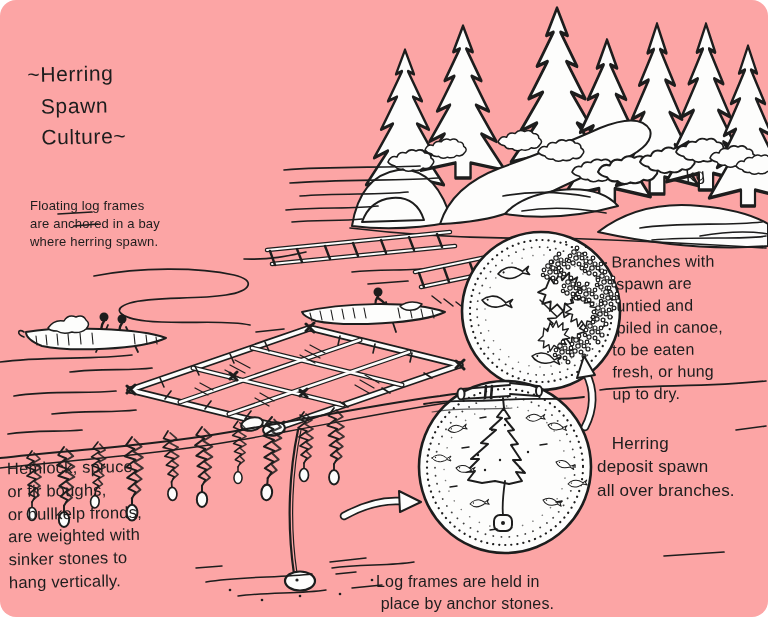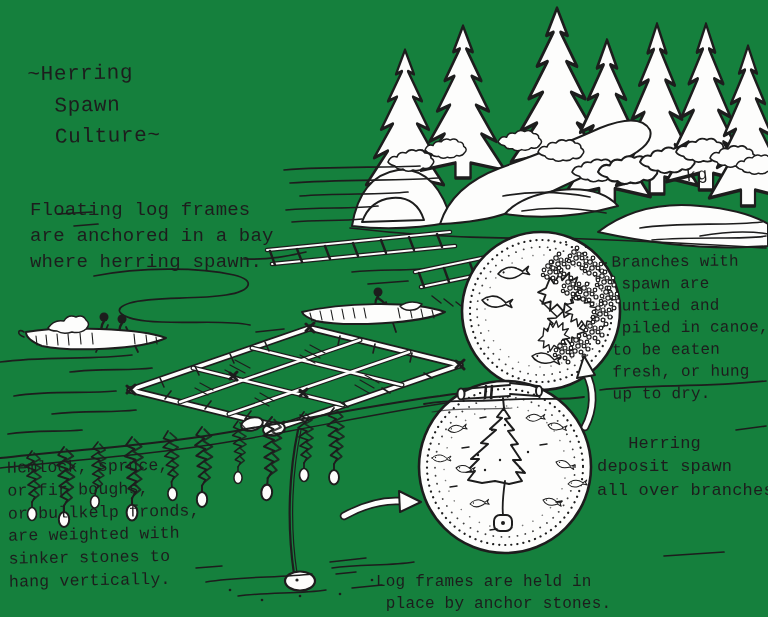--- a/index.html
+++ b/index.html
@@ -1,18 +1,18 @@
 <!DOCTYPE html>
 <html><head>
 <meta charset="utf-8">
 <style>
   html,body{margin:0;padding:0;background:#ffffff;}
   .stage{
     position:relative;width:768px;height:617px;overflow:hidden;
-    background:#15803d;font-family:Liberation Mono, monospace;color:#1d1d1d;
+    background:#fca5a5;font-family:Liberation Sans, sans-serif;color:#1d1d1d;border-radius:16px;
   }
   .stage svg{position:absolute;left:0;top:0;}
   .caption{
     position:absolute;white-space:pre;font-size:16px;line-height:1.38;
     letter-spacing:.2px;color:#1d1d1d;
   }
   .title{
     position:absolute;white-space:pre;font-size:21px;line-height:1.5;
     letter-spacing:.6px;color:#1d1d1d;transform:rotate(-1deg);
   }
@@ -324,21 +324,21 @@
     <path d="M585,427 C594,410 595,390 586,373" stroke="#fdfdfc" stroke-width="5"></path>
     <polygon points="577,378 584,356 595,375" fill="#fdfdfc" stroke-width="2"></polygon>
   </g>
   <path d="M244,259 C270,260 288,256 306,252" stroke-width="1.6"></path>
 </svg>
 
   <div class="title" style="left:28px;top:58px;">~Herring
   Spawn
   Culture~</div>
 
-  <div class="caption" style="left:30px;top:197px;font-size:19px;">Floating log frames
+  <div class="caption" style="left:30px;top:197px;font-size:13px;">Floating log frames
 are anchored in a bay
 where herring spawn.</div>
 
   <div class="caption c-branches" style="left:612px;top:251px;">Branches with
  spawn are
  untied and
  piled in canoe,
 to be eaten
 fresh, or hung
 up to dry.</div>

